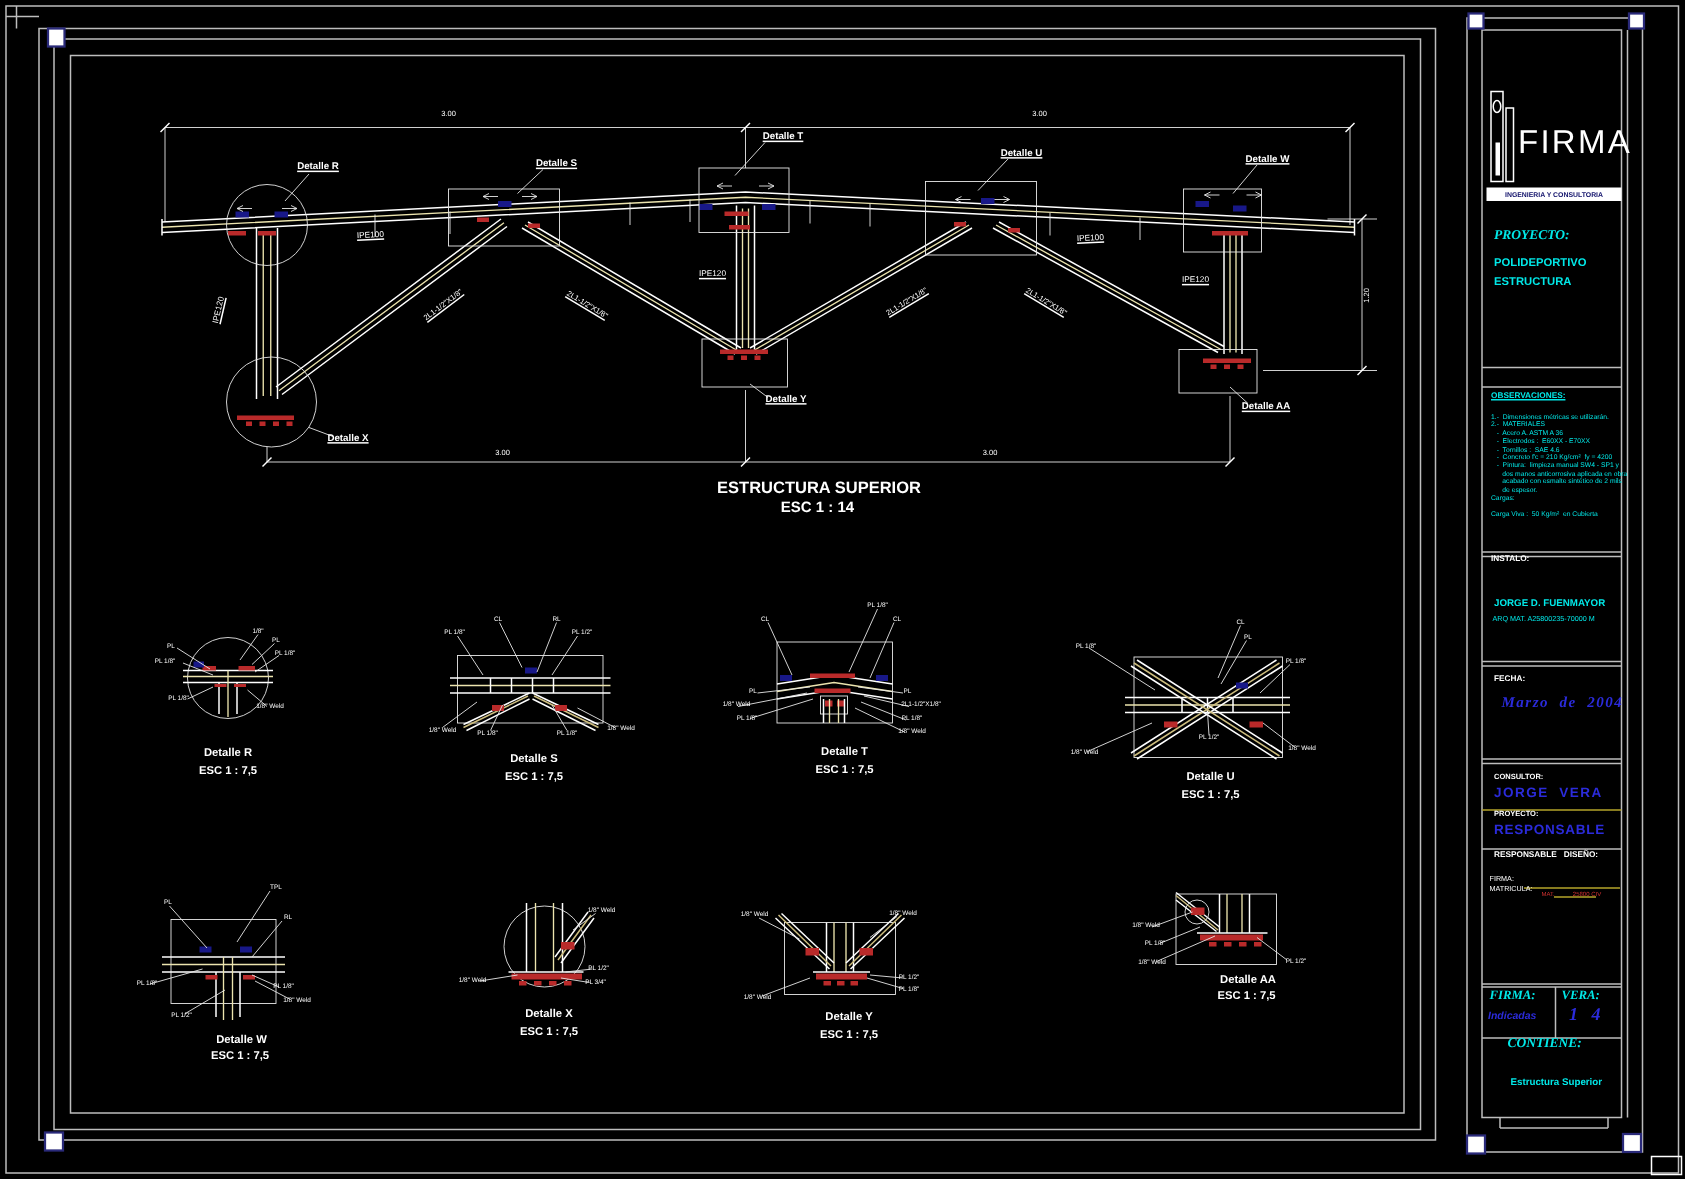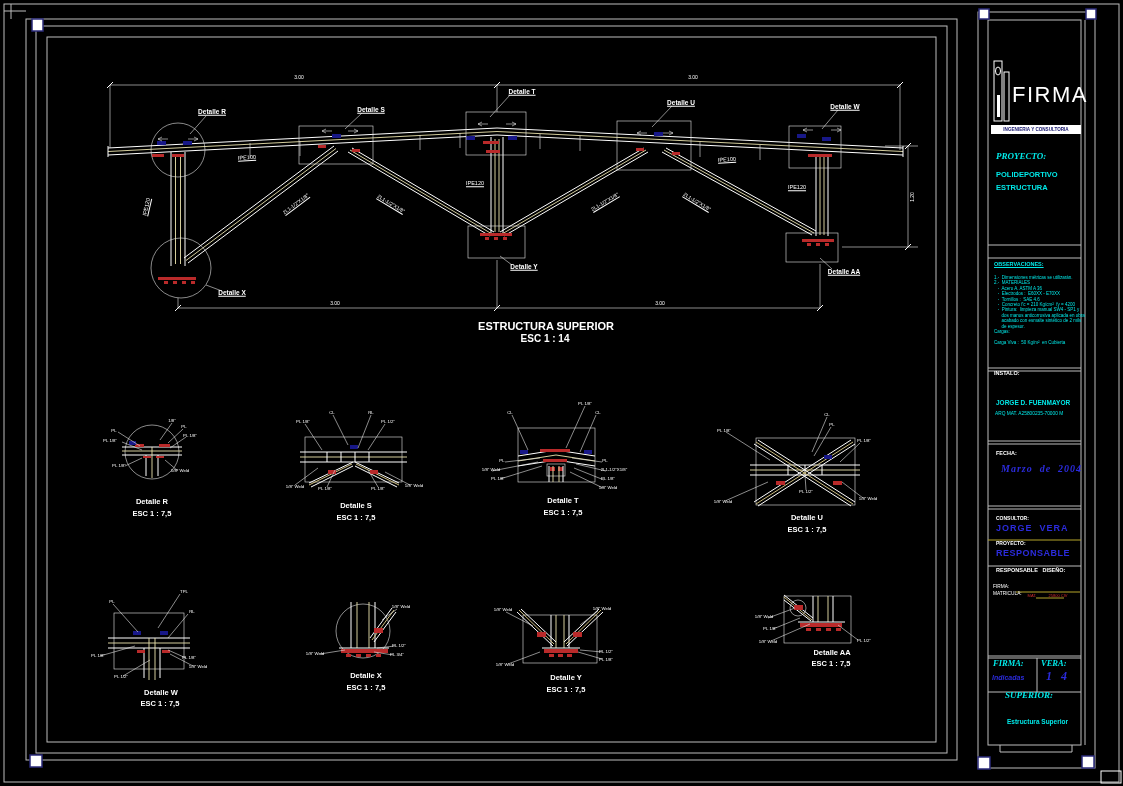--- a/index.html
+++ b/index.html
@@ -578,17 +578,17 @@
   <div class="tbt" id="tb-consultor-value">JORGE  VERA</div>
   <div class="tbt" id="tb-proy2-label">PROYECTO:</div>
   <div class="tbt" id="tb-proy2-value">RESPONSABLE</div>
   <div class="tbt" id="tb-resp-label">RESPONSABLE   DISEÑO:</div>
   <div class="tbt" id="tb-firma-label">FIRMA:</div>
   <div class="tbt" id="tb-matricula-label">MATRICULA:</div>
   <div class="tbt" id="tb-escala-label">FIRMA:</div>
   <div class="tbt" id="tb-escala-value">Indicadas</div>
   <div class="tbt" id="tb-plano-label">VERA:</div>
   <div class="tbt" id="tb-plano-value">1 4</div>
-  <div class="tbt" id="tb-contiene-label">SUPERIOR:</div>
+  <div class="tbt" id="tb-contiene-label">CONTIENE:</div>
   <div class="tbt" id="tb-contiene-value">Estructura Superior</div>
 </div>
 
 </div>
 
 </body></html>

